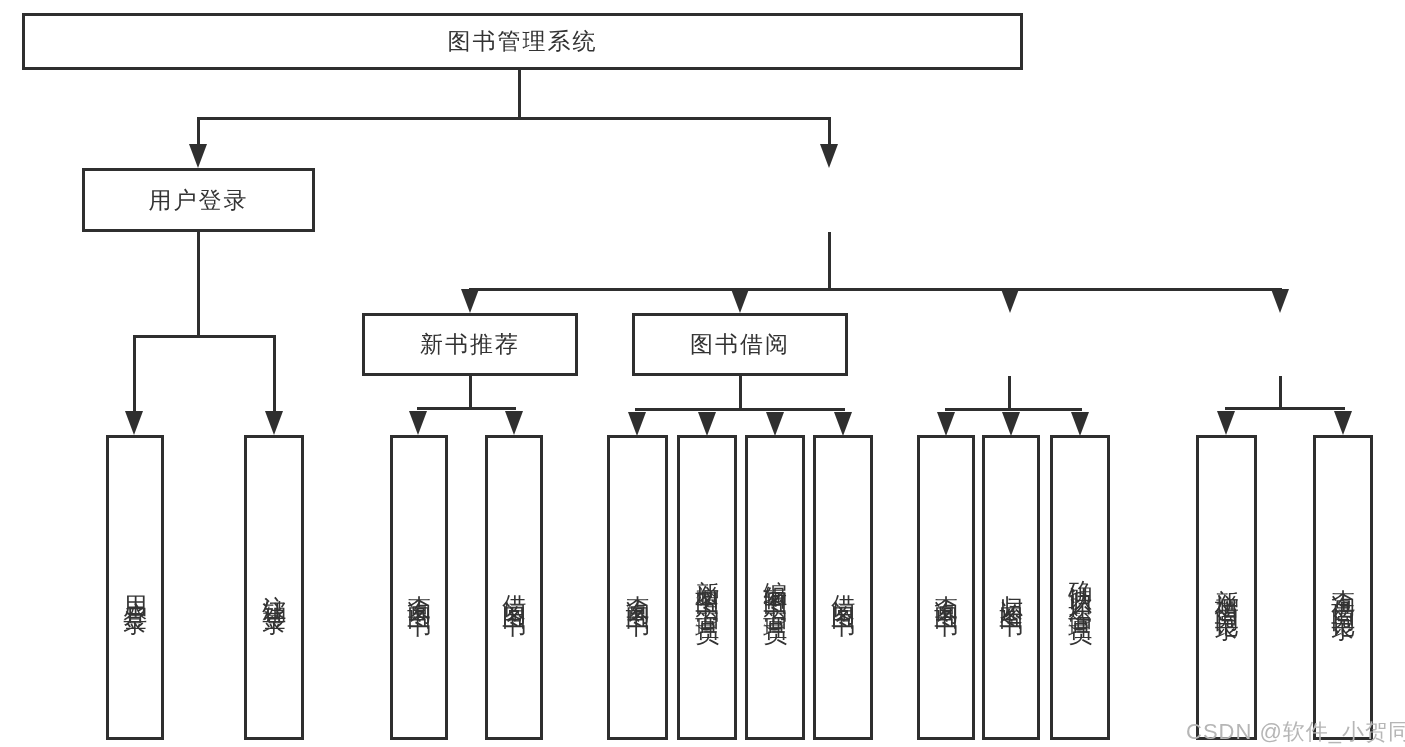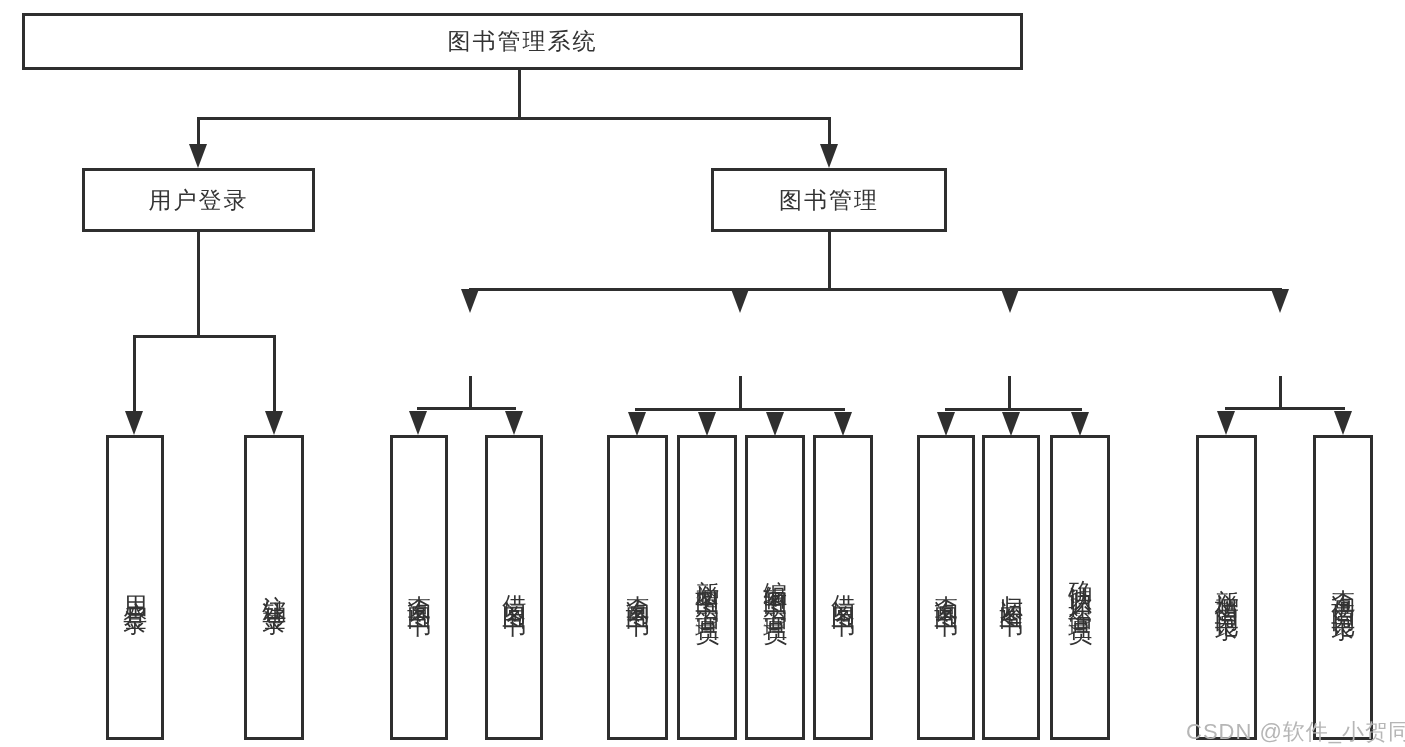--- a/index.html
+++ b/index.html
@@ -64,38 +64,41 @@
   <div class="vl" style="left:518px;top:70px;height:49px"></div>
   <div class="hl" style="left:197px;top:117px;width:634px"></div>
   <div class="vl" style="left:197px;top:117px;height:30px"></div>
   <div class="arrow" style="left:189px;top:144px"></div>
   <div class="vl" style="left:828px;top:117px;height:30px"></div>
   <div class="arrow" style="left:820px;top:144px"></div>
 
   <div class="node head" style="left:82px;top:168px;width:233px;height:64px">
     <span>用户登录</span>
   </div>
-  <div class="node head" style="left:711px;top:168px;width:236px;height:64px">
-    <span>图书管理</span>
-  </div>
 
   <div class="vl" style="left:197px;top:232px;height:105px"></div>
   <div class="hl" style="left:133px;top:335px;width:143px"></div>
   <div class="vl" style="left:133px;top:335px;height:78px"></div>
   <div class="arrow" style="left:125px;top:411px"></div>
   <div class="vl" style="left:273px;top:335px;height:78px"></div>
   <div class="arrow" style="left:265px;top:411px"></div>
 
   <div class="vl" style="left:828px;top:232px;height:58px"></div>
   <div class="hl" style="left:469px;top:288px;width:813px"></div>
   <div class="arrow" style="left:461px;top:289px"></div>
   <div class="arrow" style="left:731px;top:289px"></div>
   <div class="arrow" style="left:1001px;top:289px"></div>
   <div class="arrow" style="left:1271px;top:289px"></div>
 
+  <div class="node head" style="left:362px;top:313px;width:216px;height:63px">
+    <span>新书推荐</span>
+  </div>
+  <div class="node head" style="left:632px;top:313px;width:216px;height:63px">
+    <span>图书借阅</span>
+  </div>
 
   <div class="vl" style="left:469px;top:376px;height:33px"></div>
   <div class="hl" style="left:417px;top:407px;width:99px"></div>
   <div class="arrow" style="left:409px;top:411px"></div>
   <div class="arrow" style="left:505px;top:411px"></div>
 
   <div class="vl" style="left:739px;top:376px;height:34px"></div>
   <div class="hl" style="left:635px;top:408px;width:210px"></div>
   <div class="arrow" style="left:628px;top:412px"></div>
   <div class="arrow" style="left:698px;top:412px"></div>

